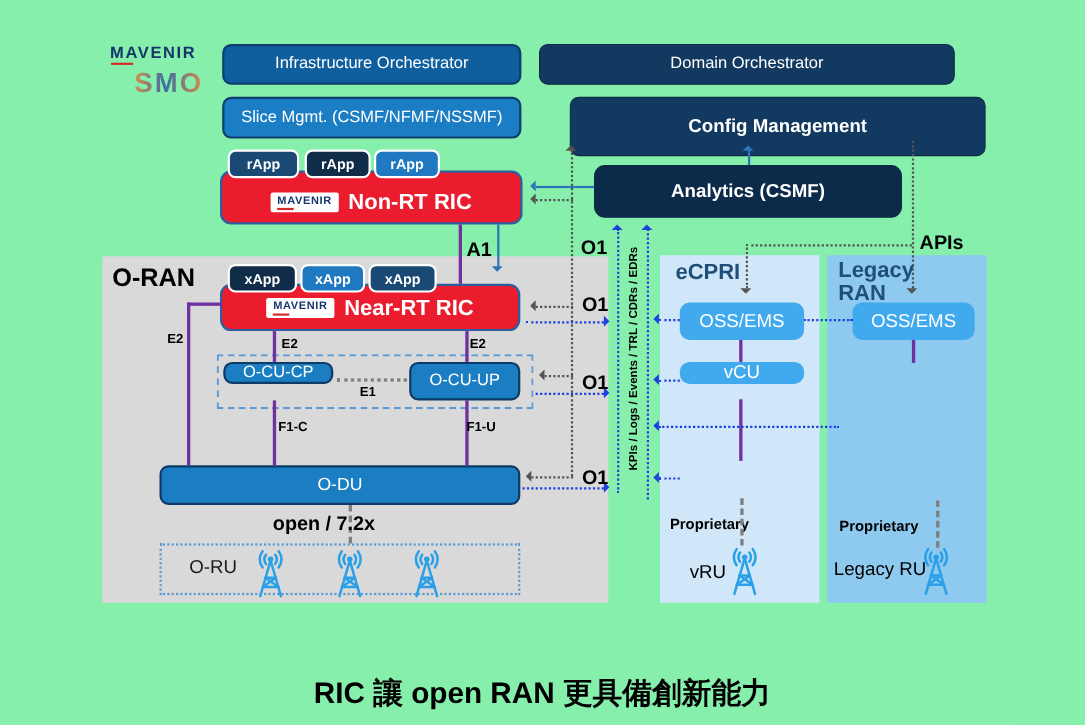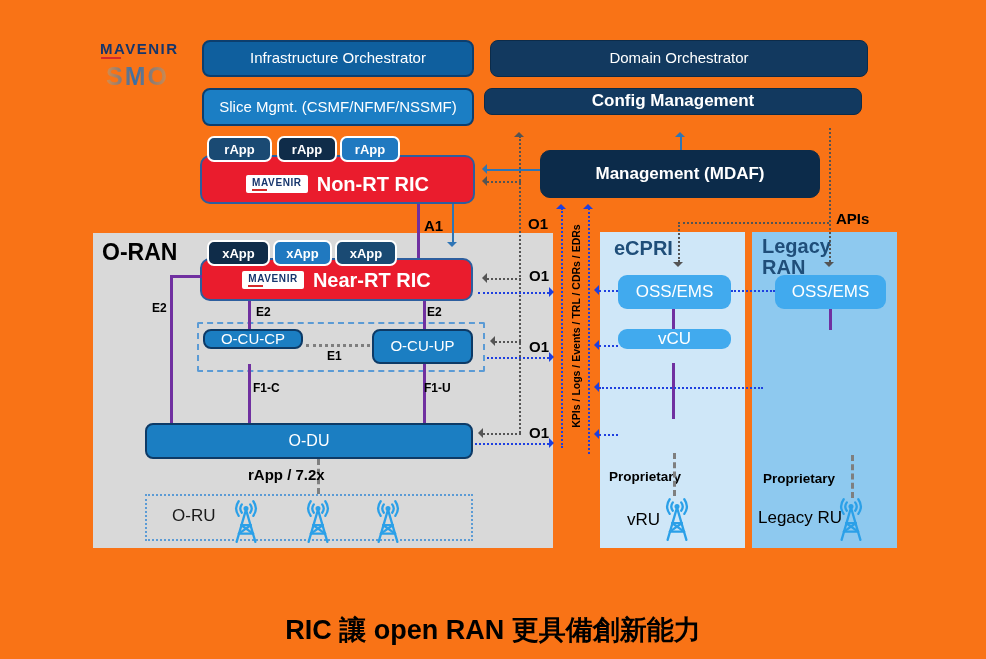--- a/index.html
+++ b/index.html
@@ -1,17 +1,17 @@
 <!DOCTYPE html>
 <html><head>
 <meta charset="utf-8">
 <style>
   *{margin:0;padding:0;box-sizing:border-box}
   body{font-family:"Liberation Sans","DejaVu Sans",sans-serif;background:#fff}
-  .canvas{position:relative;width:986px;height:659px;background:#f97316;overflow:hidden}
+  .canvas{position:relative;width:986px;height:659px;background:#86efac;overflow:hidden}
   .box{position:absolute;display:flex;align-items:center;justify-content:center;color:#fff;border-radius:8px;text-align:right;line-height:1.1}
   .navy{background:#12395f;border:1px solid #0c2b49;font-size:15px;font-weight:500}
   .steel{background:#0f5f9e;border:2px solid #0c3e6e;font-size:15px;font-weight:500}
   .mblue{background:#1b7ec4;border:2px solid #0c3e6e;font-size:15px;font-weight:500}
   .dark{background:#0c2b4a;border:1px solid #0c2b49;font-weight:bold;font-size:17px;border-radius:10px}
   .ric{background:#ea1c2d;border:2px solid #2d5e9e;border-radius:10px;font-weight:bold;font-size:20px;gap:9px}
   .bb{background:#1b7ec2;border:2px solid #0d3a66;font-size:15px;font-weight:500}
   .sky{background:#41aaee;border-radius:9px;font-size:17px;font-weight:500}
   .chip{position:absolute;display:flex;align-items:center;justify-content:center;color:#fff;font-weight:bold;font-size:13px;border:2px solid #fff;border-radius:7px}
   .panel{position:absolute}
@@ -24,56 +24,56 @@
   .solb{border-top:2px solid #2e75b6}
   .vsolb{border-left:2px solid #2e75b6}
   .pur{border-top:3px solid #7030a0}
   .vpur{border-left:3px solid #7030a0}
   .vdash{border-left:3px dashed #7f7f7f}
   .dote1{border-top:3px dotted #7f7f7f}
   .tri{position:absolute;width:0;height:0;border:5px solid transparent;--c:#545454}
   .tl{border-right-color:var(--c)}.tr{border-left-color:var(--c)}
   .tu{border-bottom-color:var(--c)}.td{border-top-color:var(--c)}
   .tri.b{--c:#1e40e0}.tri.s{--c:#2e75b6}
-  .lbl{position:absolute;color:#000;font-weight:bold;font-size:15px;white-space:nowrap}
+  .lbl{position:absolute;color:#000;font-weight:bold;font-size:18px;white-space:nowrap}
   .badge{background:#fff;color:#17366d;font-weight:bold;font-size:10px;letter-spacing:.6px;padding:3px 6px 5px;border-radius:2px;position:relative;line-height:1}
   .badge::after{content:"";position:absolute;left:6px;bottom:2px;width:15px;height:2px;background:#d42a2a}
   .sect{position:absolute;font-weight:bold;font-size:20px;color:#1f4e79;line-height:1.05}
   .ant{position:absolute;width:46px;height:48px}
   .vlabel{position:absolute;font-weight:bold;font-size:10.5px;color:#000;white-space:nowrap;text-align:center;transform:rotate(-90deg)}
   .smo{position:absolute;font-weight:bold;font-size:25px;letter-spacing:2px;
        background:linear-gradient(90deg,#d98c4a,#3b6ea5 45%,#d98c4a);
        -webkit-background-clip:text;background-clip:text;color:transparent}
   .mavenir{position:absolute;font-weight:bold;font-size:15px;letter-spacing:1.5px;color:#16366b}
   .caption{position:absolute;left:0;top:612px;width:986px;text-align:center;font-size:27px;font-weight:600;color:#000}
   .ddbox{position:absolute;border:2px dashed #5b9bd5;border-radius:2px}
   .dtbox{position:absolute;border:2px dotted #5b9bd5}
 </style>
 </head>
 <body>
 
 <div class="canvas">
 
   <div class="mavenir" style="left:100px;top:40px">MAVENIR</div>
   <div class="ln" style="left:101px;top:57px;width:20px;height:2px;background:#d42a2a"></div>
-  <div class="smo" style="left:106px;top:62px">SMO</div>
+  <div class="smo" style="left:122px;top:62px">SMO</div>
 
   <div class="panel" style="left:93px;top:233px;width:460px;height:315px;background:#d9d9d9"></div>
   <div class="panel" style="left:600px;top:232px;width:145px;height:316px;background:#cfe7f8"></div>
   <div class="panel" style="left:752px;top:232px;width:145px;height:316px;background:#8ec9ef"></div>
 
   <div class="sect" style="left:102px;top:240px;font-size:23px;color:#000">O-RAN</div>
   <div class="sect" style="left:614px;top:238px">eCPRI</div>
   <div class="sect" style="left:762px;top:236px;width:82px">Legacy RAN</div>
 
   <div class="box steel" style="left:202px;top:40px;width:272px;height:37px">Infrastructure Orchestrator</div>
   <div class="box mblue" style="left:202px;top:88px;width:272px;height:38px">Slice Mgmt. (CSMF/NFMF/NSSMF)</div>
   <div class="box navy" style="left:490px;top:40px;width:378px;height:37px">Domain Orchestrator</div>
-  <div class="box navy" style="left:484px;top:88px;width:378px;height:27px;font-weight:bold;font-size:17px">Config Management</div>
-  <div class="box dark" style="left:540px;top:150px;width:280px;height:48px">Management (MDAF)</div>
+  <div class="box navy" style="left:518px;top:88px;width:378px;height:54px;font-weight:bold;font-size:17px">Config Management</div>
+  <div class="box dark" style="left:540px;top:150px;width:280px;height:48px">Analytics (CSMF)</div>
 
   <div class="box ric" style="left:200px;top:155px;width:275px;height:49px;padding-top:8px">
     <span class="badge">MAVENIR</span>
     <span>Non-RT RIC</span>
   </div>
   <div class="chip" style="left:207px;top:136px;width:65px;height:26px;background:#1a4a73">rApp</div>
   <div class="chip" style="left:277px;top:136px;width:60px;height:26px;background:#0f2c49">rApp</div>
   <div class="chip" style="left:340px;top:136px;width:60px;height:26px;background:#2079c0">rApp</div>
 
   <div class="box ric" style="left:200px;top:258px;width:273px;height:43px">
@@ -218,19 +218,19 @@
   <div class="lbl" style="left:528px;top:215px">O1</div>
   <div class="lbl" style="left:529px;top:267px">O1</div>
   <div class="lbl" style="left:529px;top:338px">O1</div>
   <div class="lbl" style="left:529px;top:424px">O1</div>
   <div class="lbl" style="left:152px;top:301px;font-size:12px">E2</div>
   <div class="lbl" style="left:256px;top:305px;font-size:12px">E2</div>
   <div class="lbl" style="left:427px;top:305px;font-size:12px">E2</div>
   <div class="lbl" style="left:327px;top:349px;font-size:12px">E1</div>
   <div class="lbl" style="left:253px;top:381px;font-size:12px">F1-C</div>
   <div class="lbl" style="left:424px;top:381px;font-size:12px">F1-U</div>
-  <div class="lbl" style="left:248px;top:466px">rApp / 7.2x</div>
+  <div class="lbl" style="left:248px;top:466px">open / 7.2x</div>
   <div class="lbl" style="left:836px;top:210px">APIs</div>
   <div class="vlabel" style="left:461px;top:320px;width:230px">KPIs / Logs / Events / TRL / CDRs / EDRs</div>
 
   <div class="caption">RIC 讓 open RAN 更具備創新能力</div>
 
 </div>
 
 </body></html>

